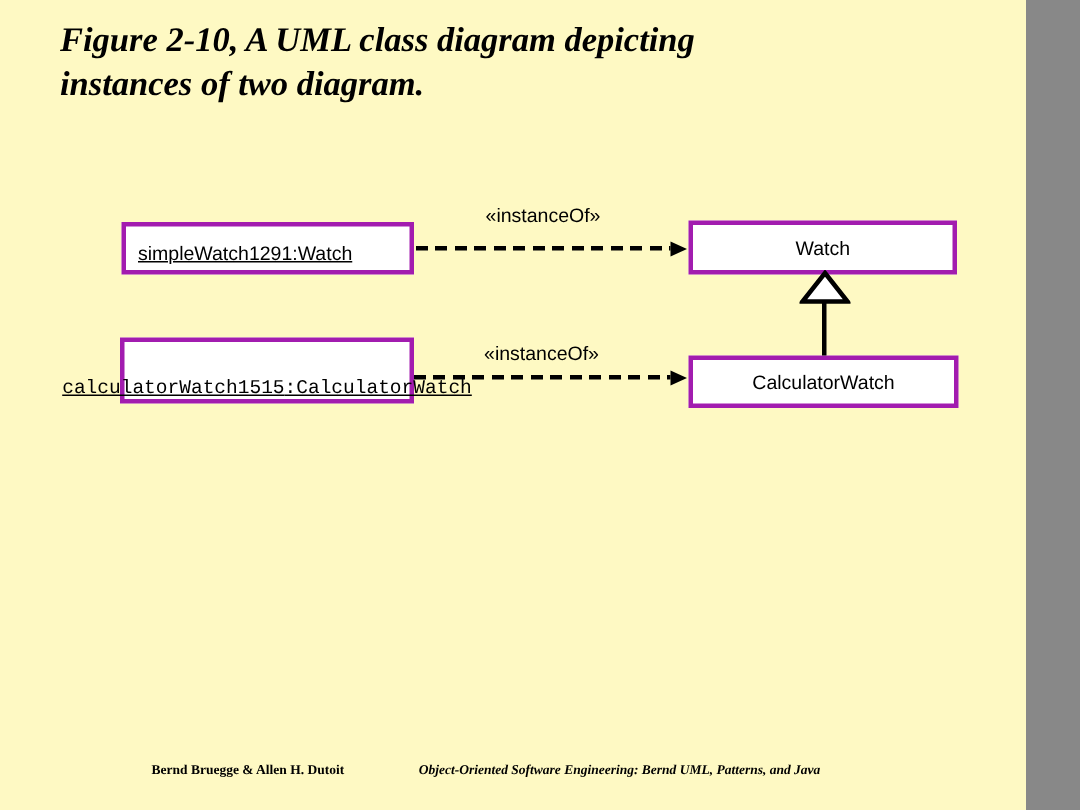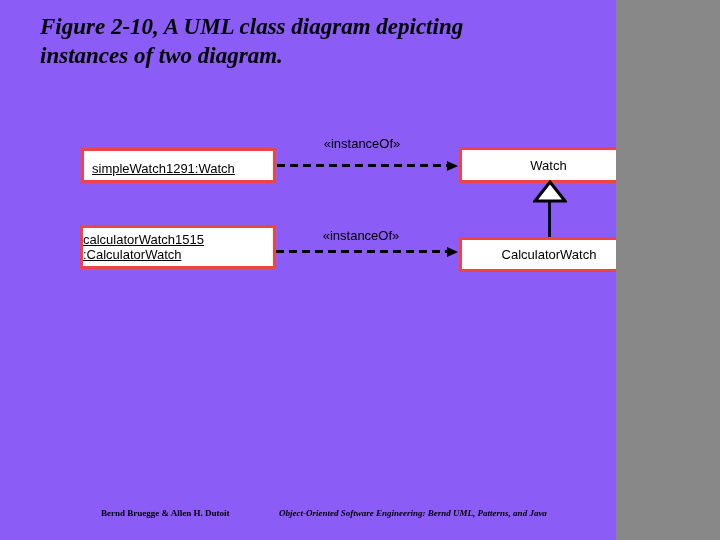--- a/index.html
+++ b/index.html
@@ -1,36 +1,36 @@
 <!DOCTYPE html>
 <html><head>
 <meta charset="utf-8">
 <style>
   html,body{margin:0;padding:0;background:#888;}
   .slide{
-    position:relative;width:616px;height:540px;background:#8b5cf6;
+    position:relative;width:684px;height:540px;background:#fef9c3;
     overflow:hidden;font-family:"Liberation Sans",sans-serif;color:#000;
   }
   .title{
     position:absolute;left:40px;top:12px;margin:0;
     font-family:"Liberation Serif",serif;font-style:italic;font-weight:bold;
     font-size:23px;line-height:29px;color:#000;
   }
   .title .line{display:block;}
 
   
   .uml-box{
-    position:absolute;box-sizing:border-box;border:3px solid #ef4444;background:#fff;
+    position:absolute;box-sizing:border-box;border:3px solid #a21caf;background:#fff;
     font-size:13px;color:#000;
   }
   .box-instance1{left:81px;top:148px;width:195px;height:35px;
     display:flex;align-items:flex-end;padding:0 0 4px 8px;}
   .box-instance2{left:80px;top:225px;width:196px;height:44px;
-    display:flex;flex-direction:column;align-items:flex-start;justify-content:center;
-    line-height:15px;}
+    display:flex;flex-direction:row;align-items:flex-end;justify-content:center;
+    line-height:15px;font-family:Liberation Mono, monospace;}
   .box-class1{left:459px;top:147px;width:179px;height:36px;
     display:flex;align-items:center;justify-content:center;}
   .box-class2{left:459px;top:237px;width:180px;height:35px;
     display:flex;align-items:center;justify-content:center;text-align:center;}
   .uml-box .uname{text-decoration:underline;}
 
   
   .dash-line{
     position:absolute;height:3px;
     background:repeating-linear-gradient(90deg,#000 0 8px,transparent 8px 13px);

